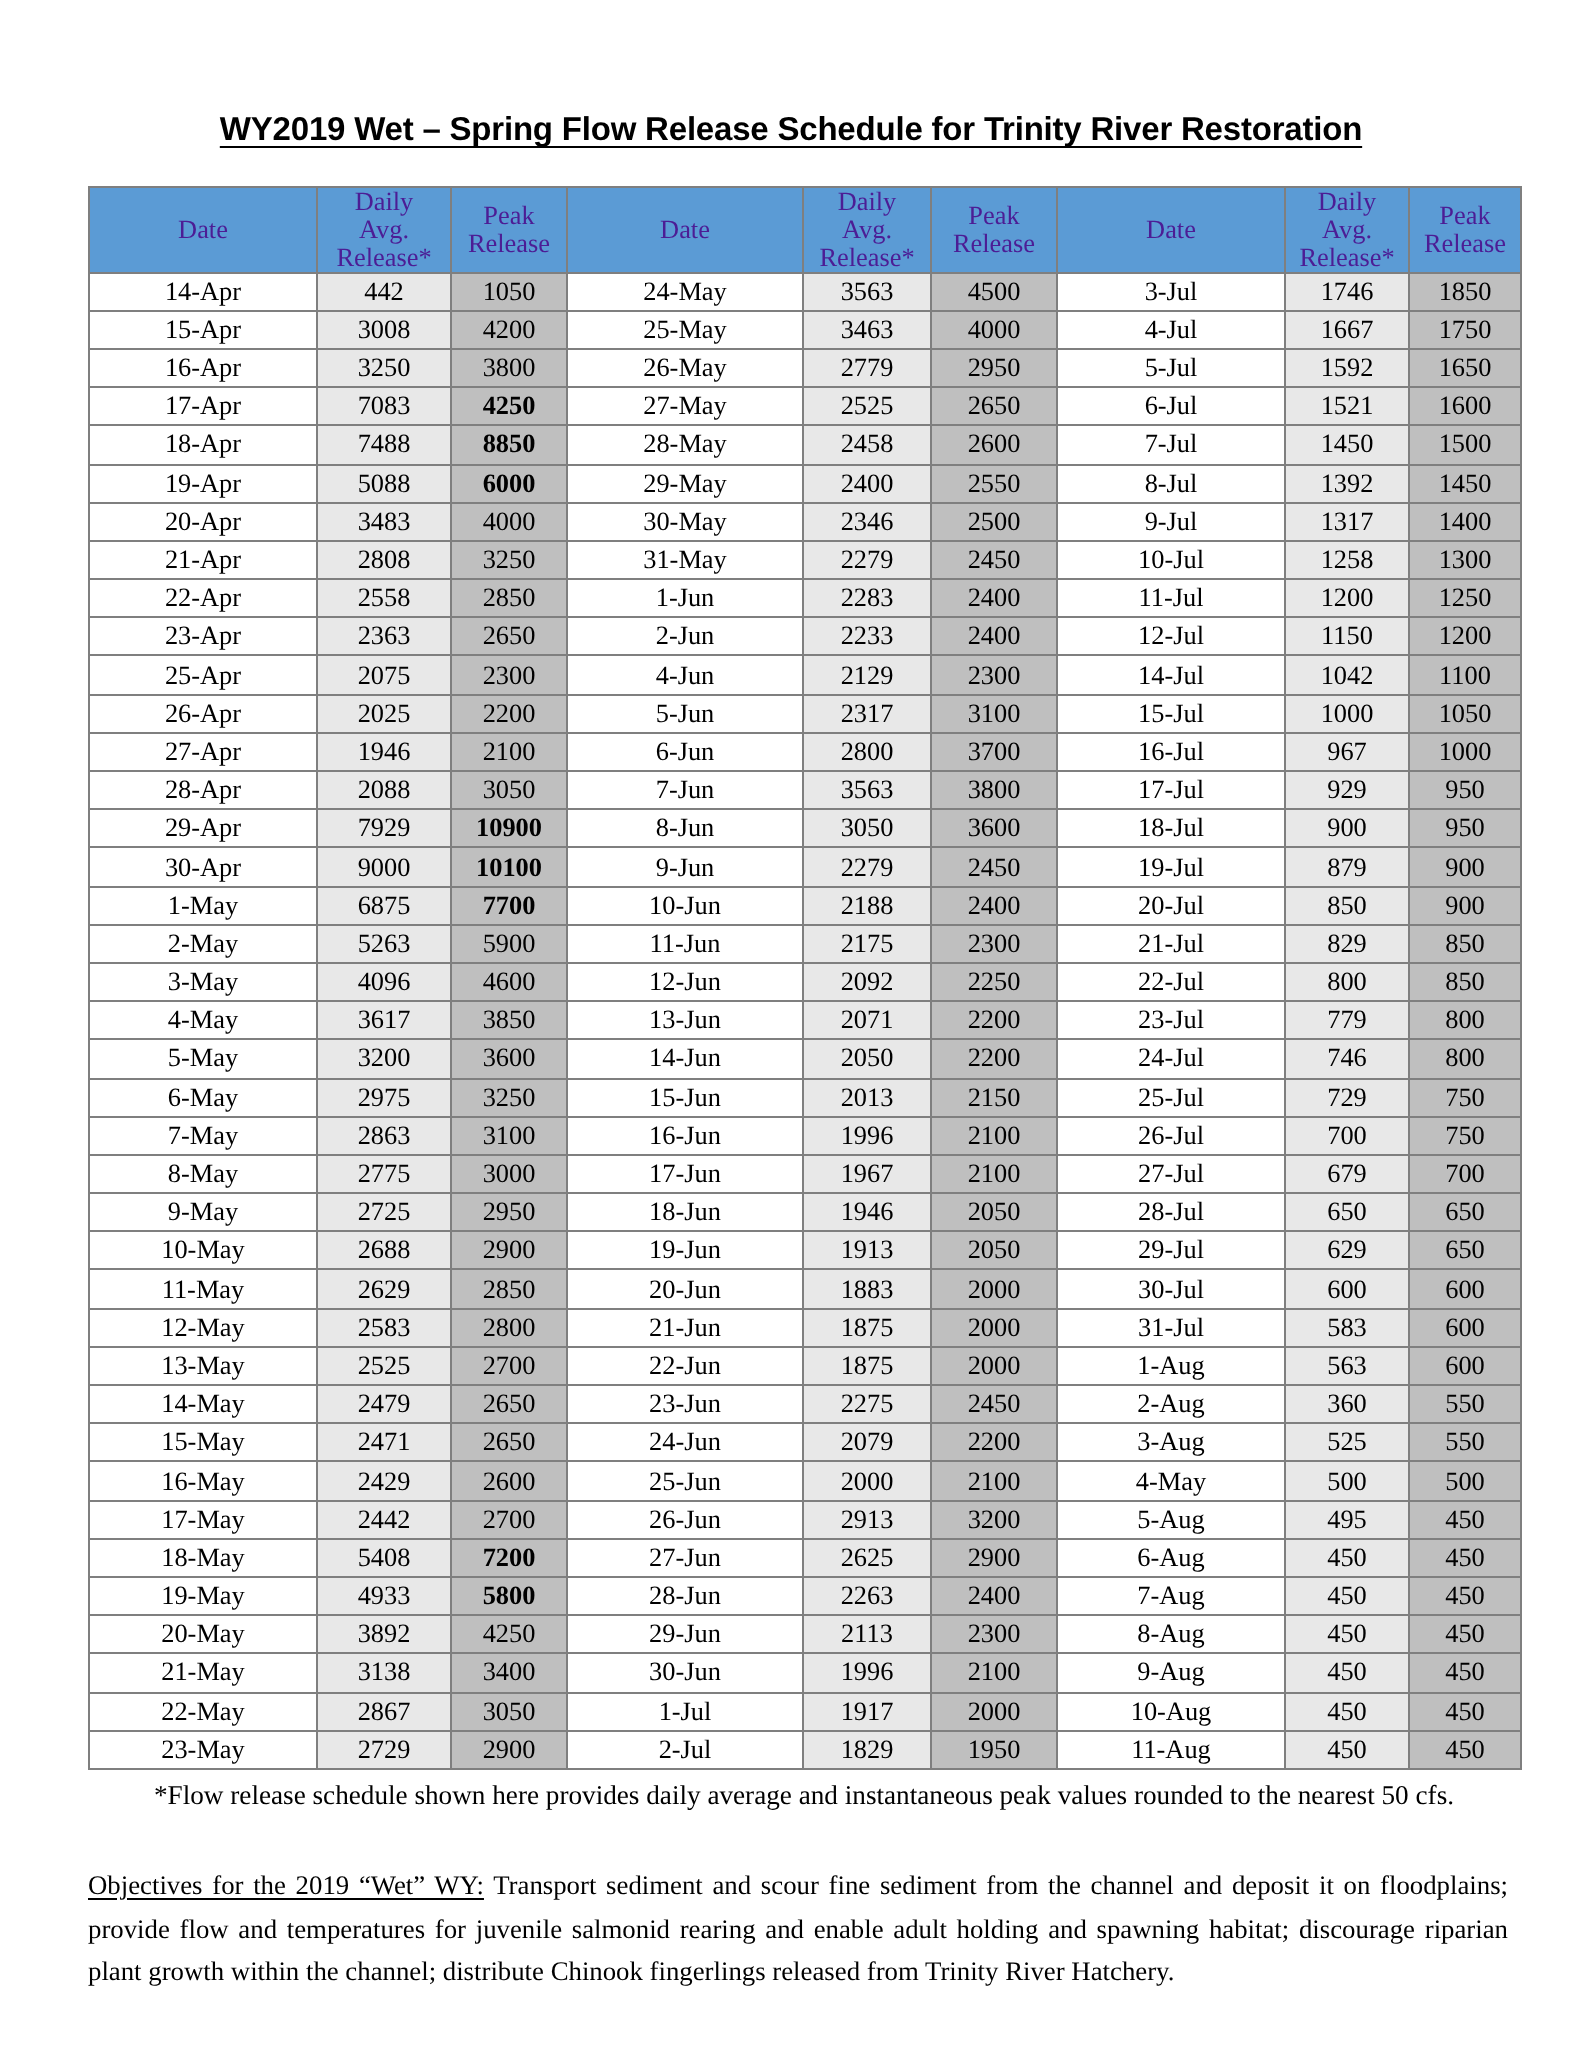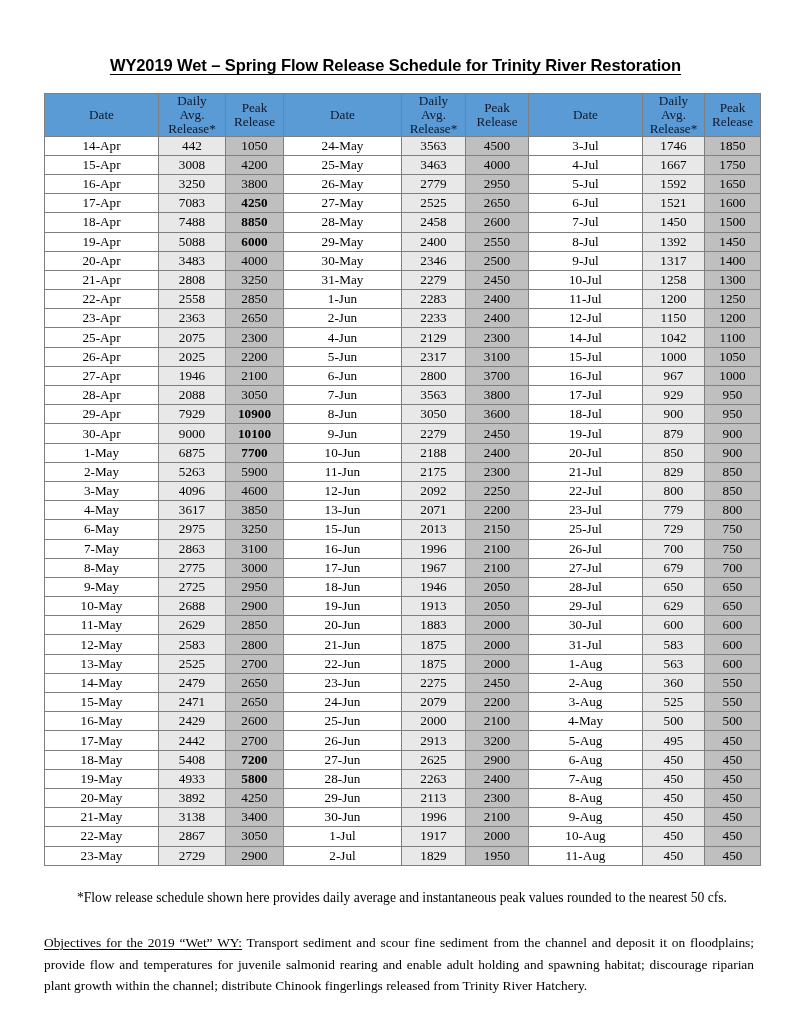--- a/index.html
+++ b/index.html
@@ -57,21 +57,21 @@
     padding: 0;
     text-align: center;
     vertical-align: middle;
     font-size: 13.2px;
     line-height: 1.05;
     height: 19.2px;
     box-sizing: border-box;
   }
   thead th {
     background: #5b9bd5;
-    color: #0f172a;
+    color: #4c1d95;
     font-weight: normal;
     font-size: 13.2px;
     height: 60px;
     border: 1px solid #5b9bd5;
     padding: 2px 1px;
     line-height: 1.12;
   }
   thead th .hl { display: block; }
 
   td.date-cell   { background: #ffffff; }
@@ -393,20 +393,31 @@
             <td class="avg-cell">3617</td>
             <td class="peak-cell">3850</td>
             <td class="date-cell">13-Jun</td>
             <td class="avg-cell">2071</td>
             <td class="peak-cell">2200</td>
             <td class="date-cell">23-Jul</td>
             <td class="avg-cell">779</td>
             <td class="peak-cell">800</td>
           </tr>
           <tr>
+            <td class="date-cell">5-May</td>
+            <td class="avg-cell">3200</td>
+            <td class="peak-cell">3600</td>
+            <td class="date-cell">14-Jun</td>
+            <td class="avg-cell">2050</td>
+            <td class="peak-cell">2200</td>
+            <td class="date-cell">24-Jul</td>
+            <td class="avg-cell">746</td>
+            <td class="peak-cell">800</td>
+          </tr>
+          <tr>
             <td class="date-cell">6-May</td>
             <td class="avg-cell">2975</td>
             <td class="peak-cell">3250</td>
             <td class="date-cell">15-Jun</td>
             <td class="avg-cell">2013</td>
             <td class="peak-cell">2150</td>
             <td class="date-cell">25-Jul</td>
             <td class="avg-cell">729</td>
             <td class="peak-cell">750</td>
           </tr>

